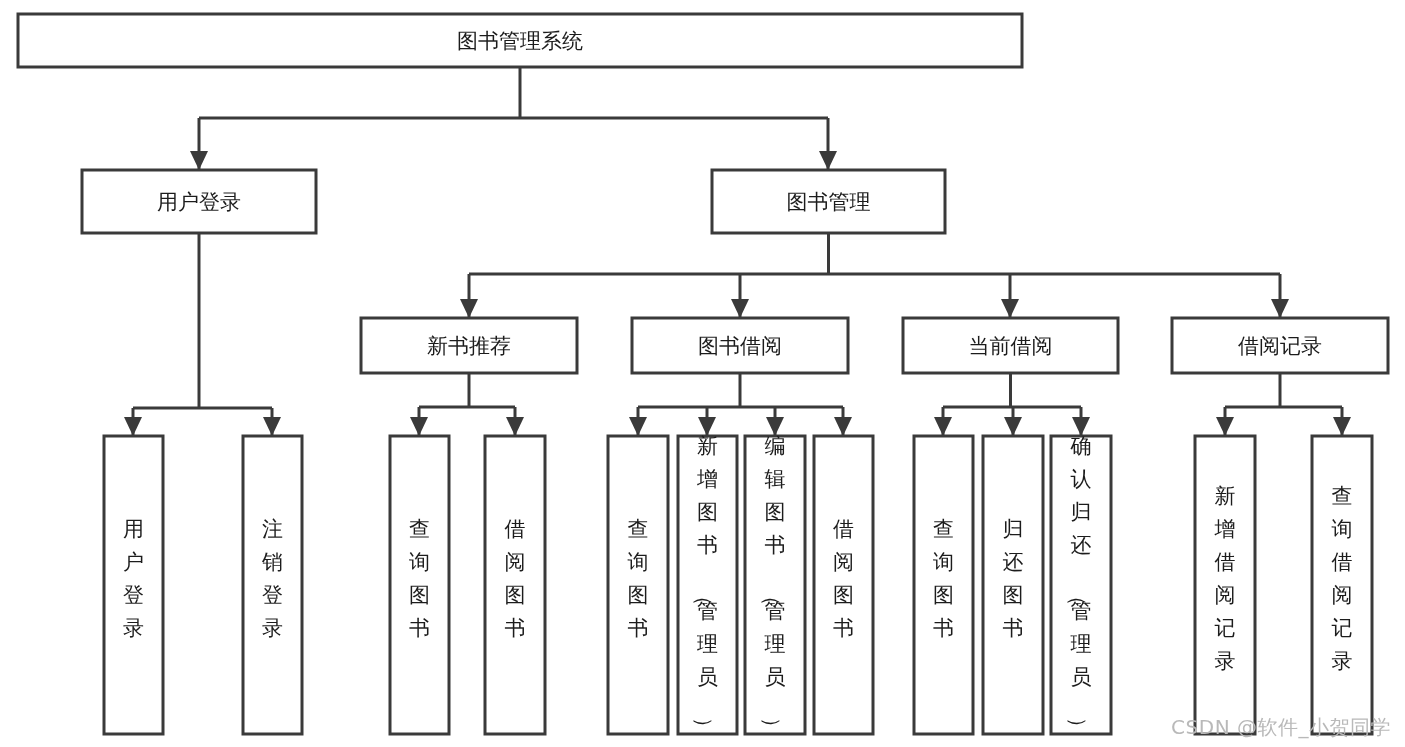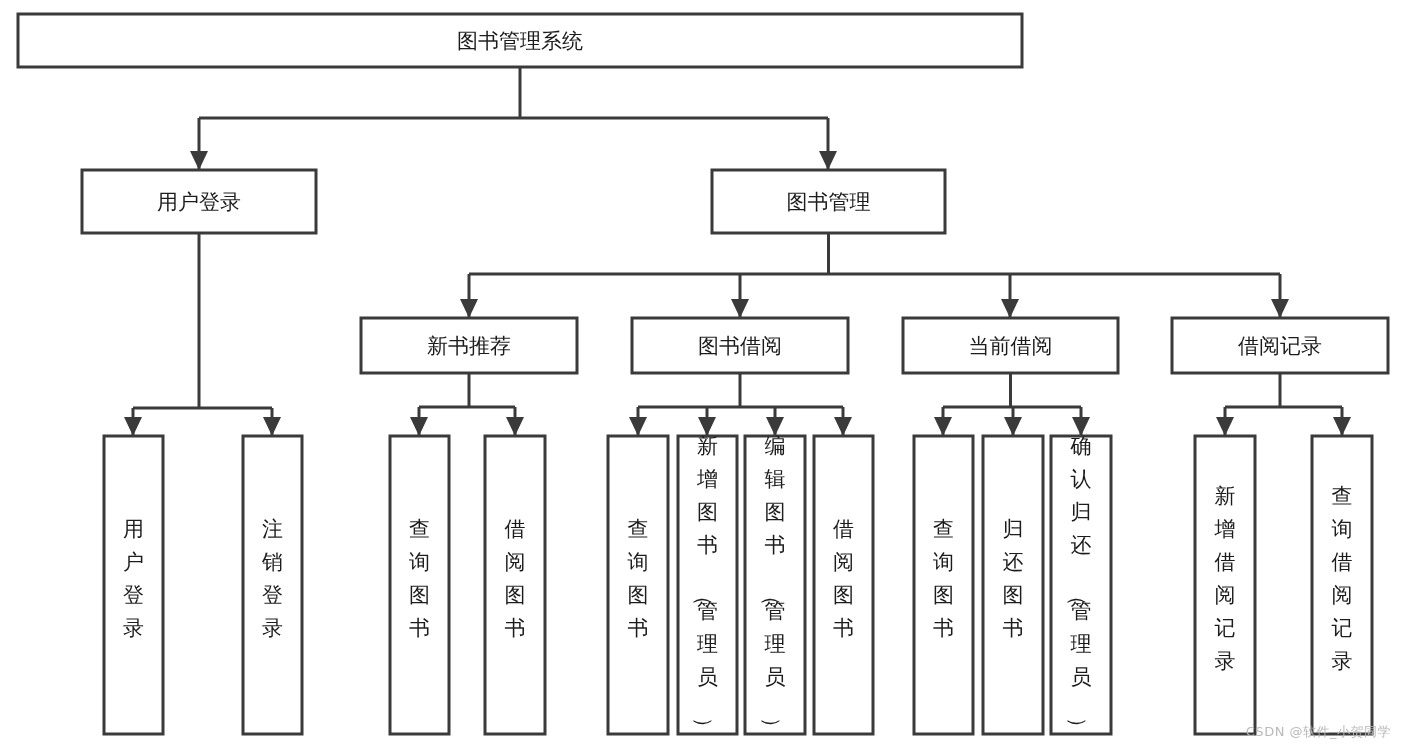--- a/index.html
+++ b/index.html
@@ -53,21 +53,21 @@
     font-family: "DejaVu Sans", "Liberation Sans", sans-serif;
     font-size: 21px;
     fill: #1c1c1c;
     text-anchor: middle;
   }
   .watermark {
     position: absolute;
     right: 14px;
     bottom: 6px;
     font-family: "DejaVu Sans", "Liberation Sans", sans-serif;
-    font-size: 13px;
+    font-size: 20px;
     color: #b9b9b9;
     letter-spacing: 0.5px;
     white-space: nowrap;
     user-select: none;
   }
 </style>
 </head>
 <body>
 
 <div id="chart-root">

